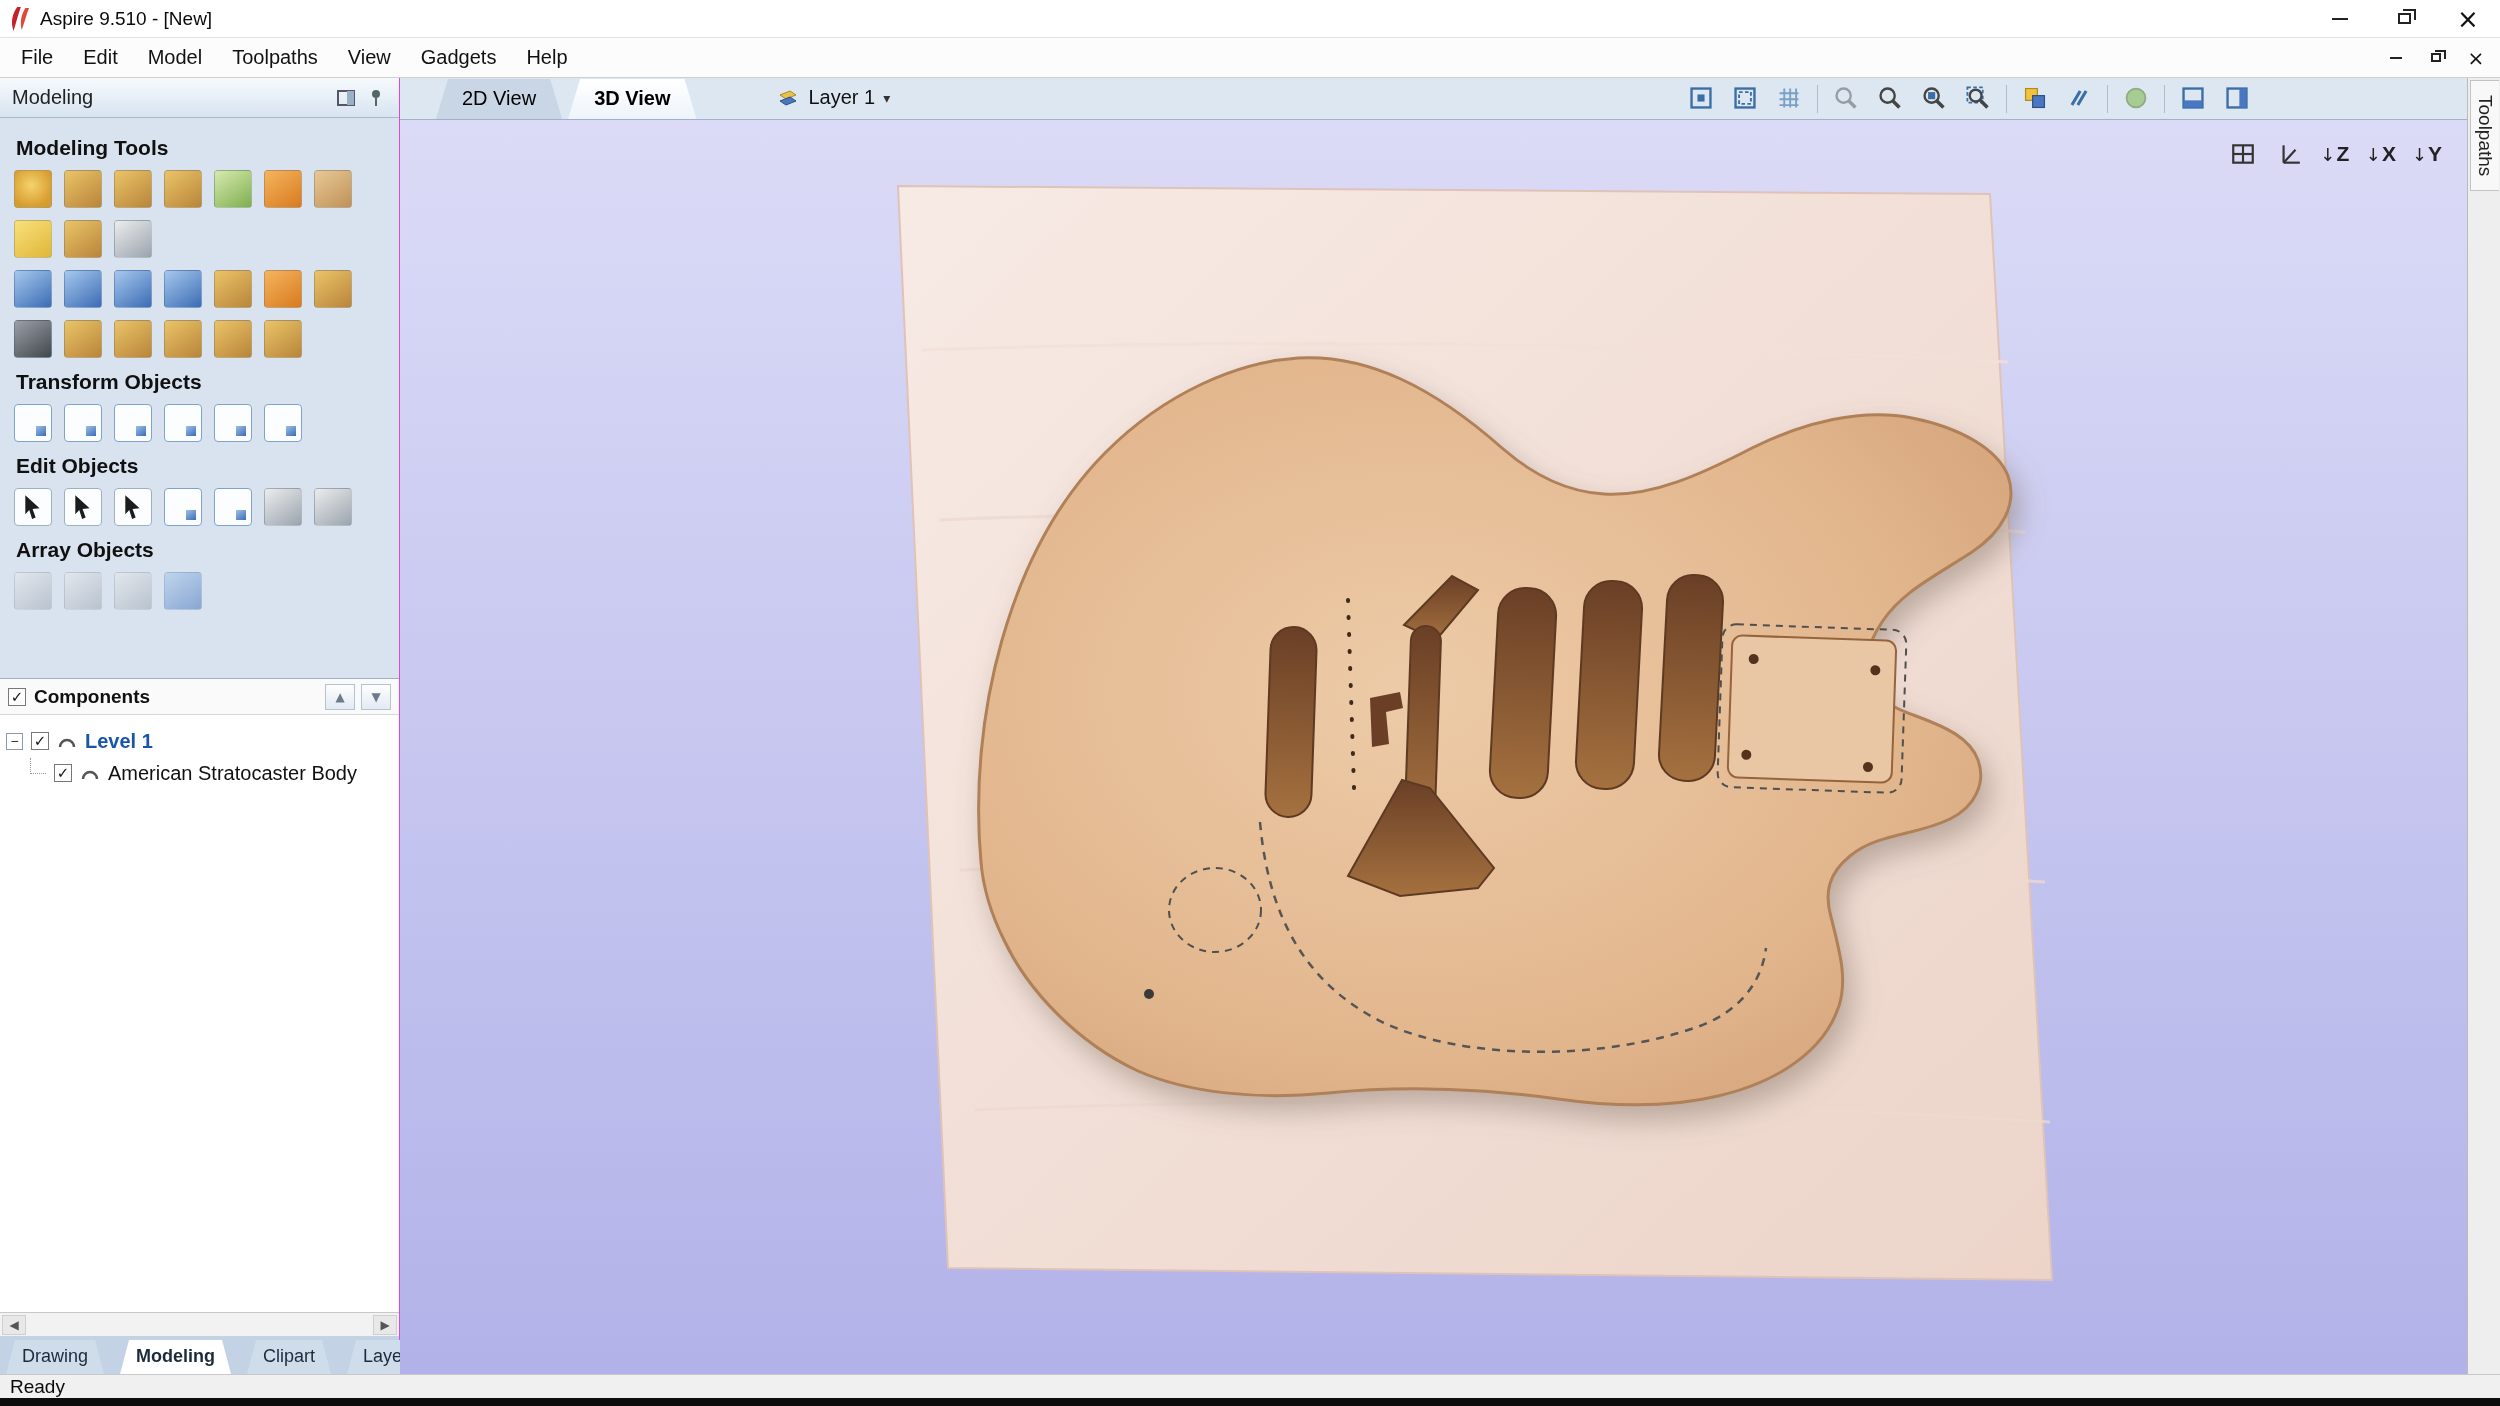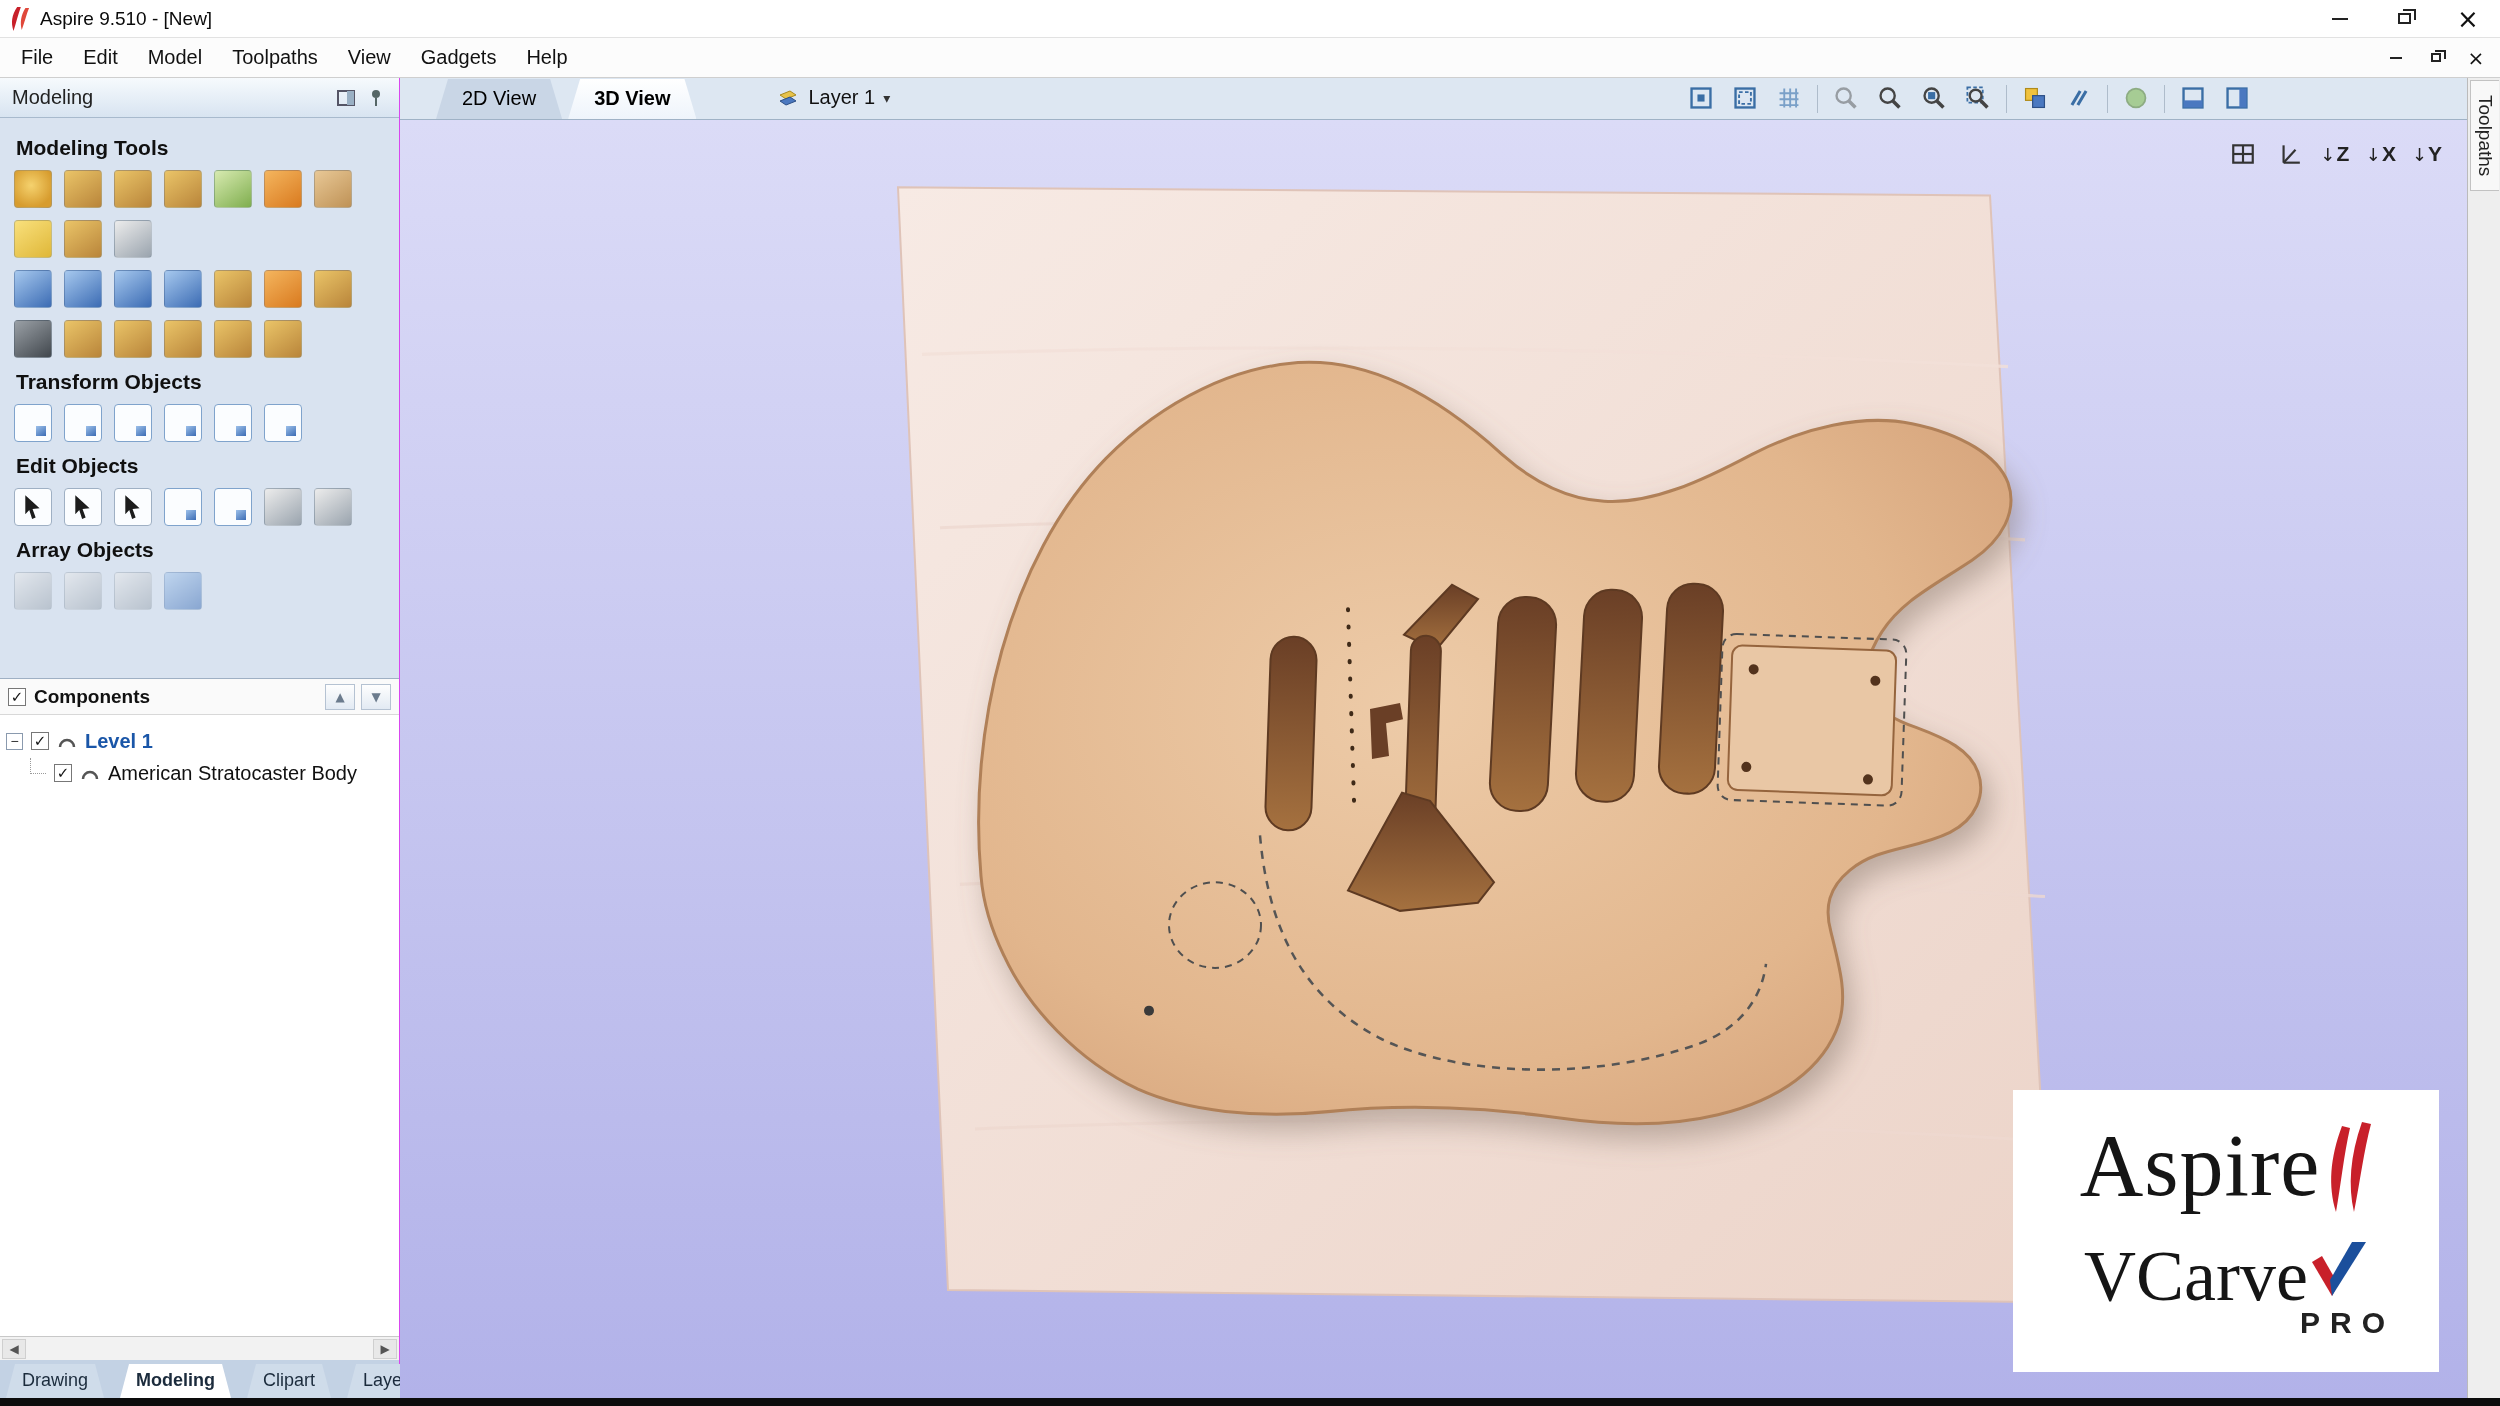--- a/index.html
+++ b/index.html
@@ -494,45 +494,27 @@
           <div class="vc-btn">
             <span class="vc-ar">↓</span>
             <span class="vc-txt">X</span>
           </div>
           <div class="vc-btn">
             <span class="vc-ar">↓</span>
             <span class="vc-txt">Y</span>
           </div>
         </div>
 
-        <div class="watermark">
-          <div class="wm-aspire">
-            <span class="txt">Aspire</span>
-            <span>
-              <svg width="46" height="92" viewBox="0 0 46 92">
-                <path d="M16 4 C4 36 2 64 10 90 C15 62 18 32 24 6 Z" fill="#c8202a"></path>
-                <path d="M36 0 C24 34 22 64 28 90 C34 60 38 28 45 2 Z" fill="#c8202a"></path>
-              </svg>
-            </span>
-          </div>
-          <div class="wm-vcarve">
-            <span class="txt">VCarve</span>
-            <span>
-              <svg width="58" height="60" viewBox="0 0 58 60">
-                <polygon points="2,22 22,56 28,44 12,16" fill="#c8202a"></polygon>
-                <polygon points="22,56 56,2 42,2 20,40" fill="#1b4f9c"></polygon>
-              </svg>
-            </span>
-          </div>
-          <div class="wm-pro">PRO</div>
-        </div>
       </div>
     </div>
 
     <div class="right-strip">
       <div class="toolpaths-tab">
         <span>Toolpaths</span>
       </div>
     </div>
   </div>
 
+  <div class="statusbar">
+    <span>Ready</span>
+  </div>
   <div class="bottombar"></div>
 </div>
 
 </body></html>

